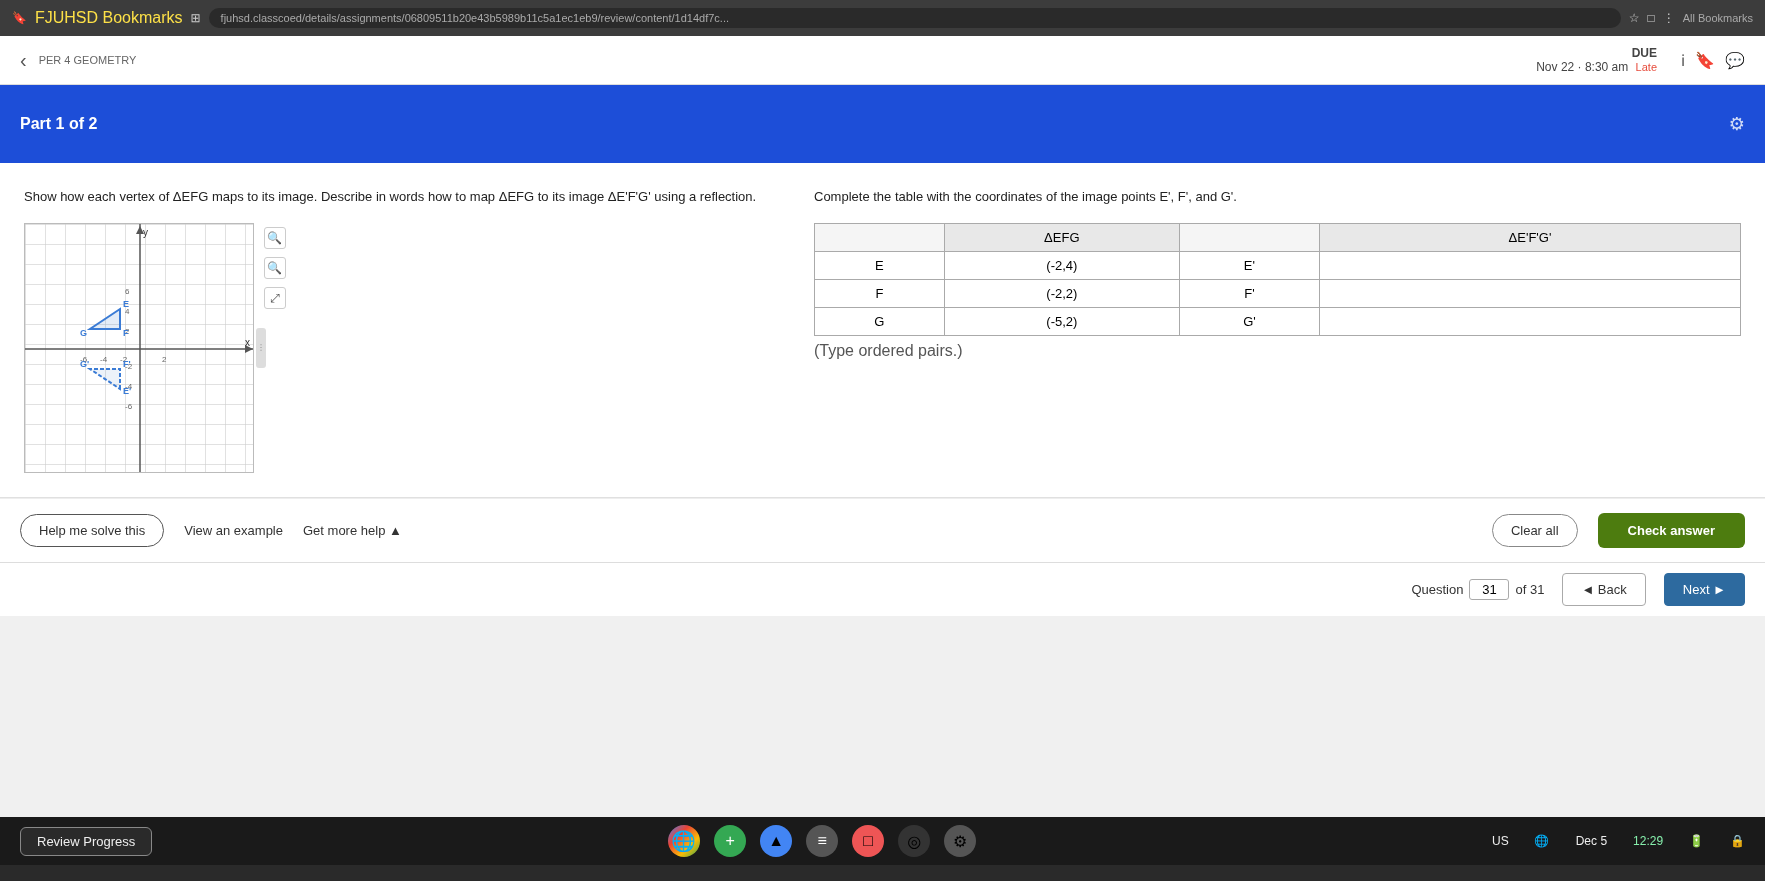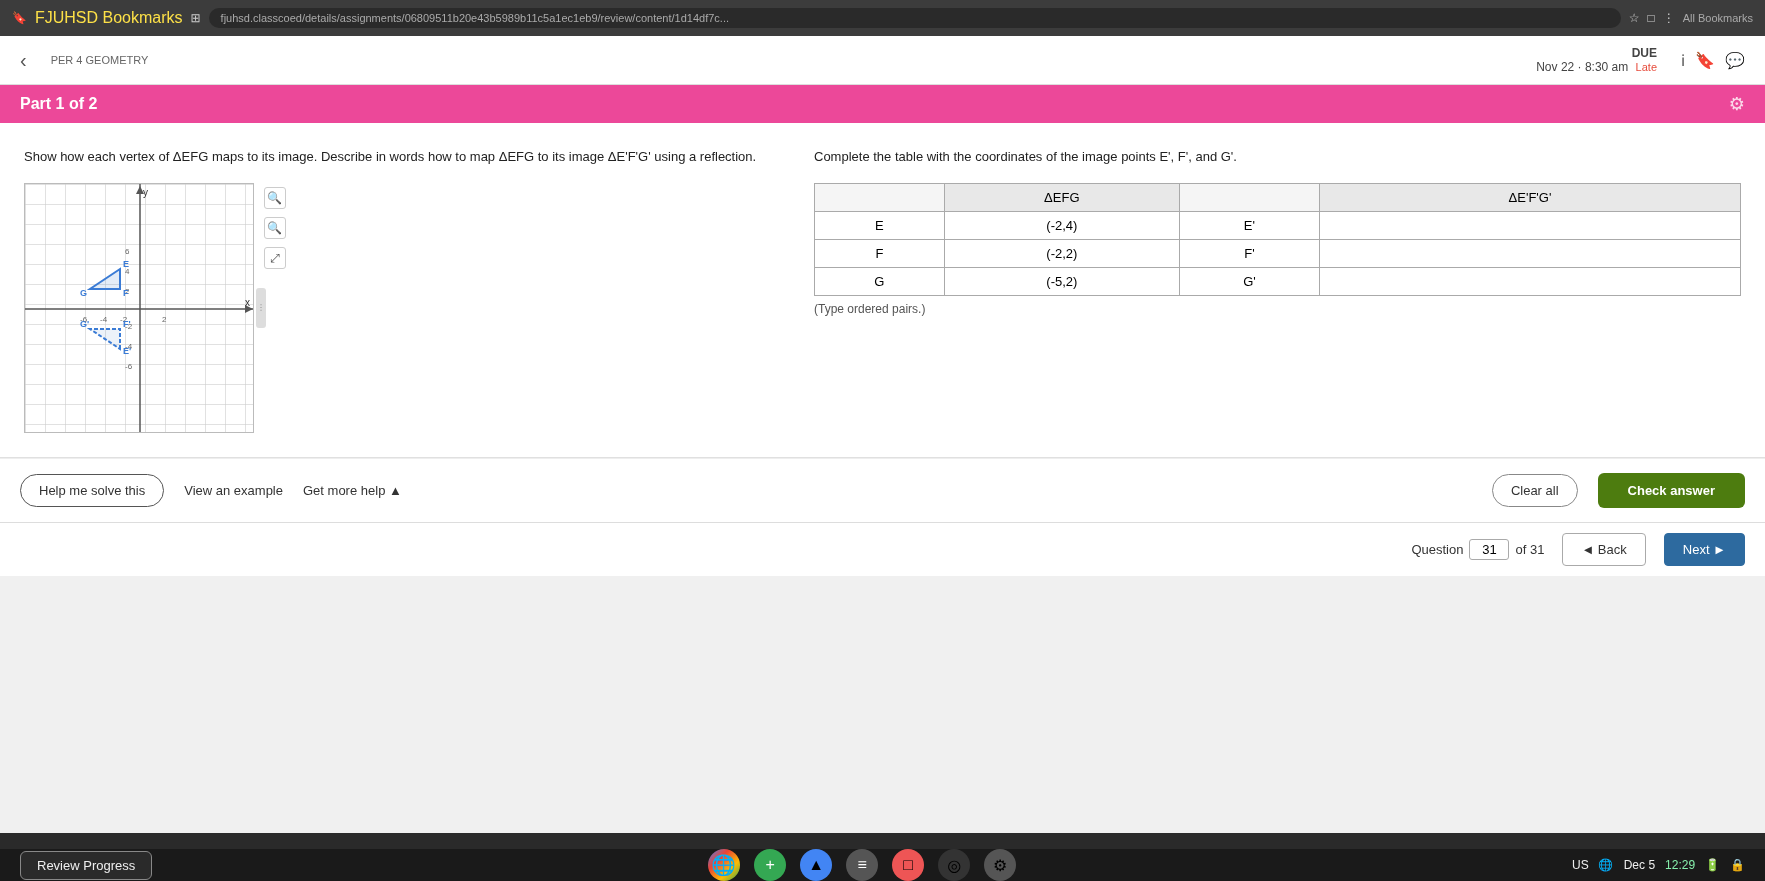--- a/index.html
+++ b/index.html
@@ -54,21 +54,20 @@
       border-bottom: 1px solid #ddd;
       gap: 12px;
     }
     .back-arrow {
       font-size: 20px;
       color: #555;
       cursor: pointer;
     }
     .assignment-title-block {
       flex: 1;
-      margin-left: 12px;
     }
     .assignment-subtitle {
       font-size: 11px;
       color: #666;
       text-transform: uppercase;
     }
     .assignment-title {
       font-size: 18px;
       font-weight: bold;
       color: #222;
@@ -87,23 +86,23 @@
       margin-left: 12px;
     }
     .header-icon {
       font-size: 16px;
       color: #555;
       cursor: pointer;
     }
 
     
     .part-banner {
-      background: #ec4899;
+      background: #1d4ed8;
       color: white;
-      padding: 8px 20px;
+      padding: 28px 20px;
       display: flex;
       align-items: center;
       justify-content: space-between;
     }
     .part-banner-title {
       font-size: 16px;
       font-weight: bold;
     }
     .settings-icon {
       font-size: 18px;
@@ -168,21 +167,21 @@
     }
     .coord-table input {
       border: none;
       outline: none;
       width: 80px;
       text-align: center;
       font-size: 13px;
       background: transparent;
     }
     .type-note {
-      font-size: 12px;
+      font-size: 16px;
       color: #555;
       margin-top: 6px;
     }
 
     
     .action-bar {
       background: white;
       padding: 14px 20px;
       display: flex;
       align-items: center;
@@ -266,24 +265,24 @@
     }
     .btn-nav-next {
       background: #2d6a9f;
       color: white;
       border-color: #2d6a9f;
     }
 
     
     .taskbar {
       position: fixed;
-      bottom: 0;
+      bottom: 16px;
       left: 0;
       right: 0;
-      height: 32px;
+      height: 48px;
       background: #1a1a1a;
       display: flex;
       padding: 0 20px;
       gap: 10px;
     }
     .taskbar-left {
       display: flex;
       align-items: center;
       gap: 10px;
     }
@@ -312,21 +311,21 @@
       justify-content: center;
       font-size: 16px;
       cursor: pointer;
     }
     .taskbar-icon.chrome { background: linear-gradient(135deg, #4285f4, #ea4335, #fbbc05, #34a853); }
     .taskbar-icon.green { background: #34a853; color: white; }
     .taskbar-icon.gray { background: #555; color: white; }
     .taskbar-right {
       display: flex;
       align-items: center;
-      gap: 10px;
+      gap: 26px;
       color: #eee;
       font-size: 12px;
       margin-left: auto;
     }
     .taskbar-time { font-size: 12px; color: #86efac; }
 
     
     svg { display: block; }
 
     

